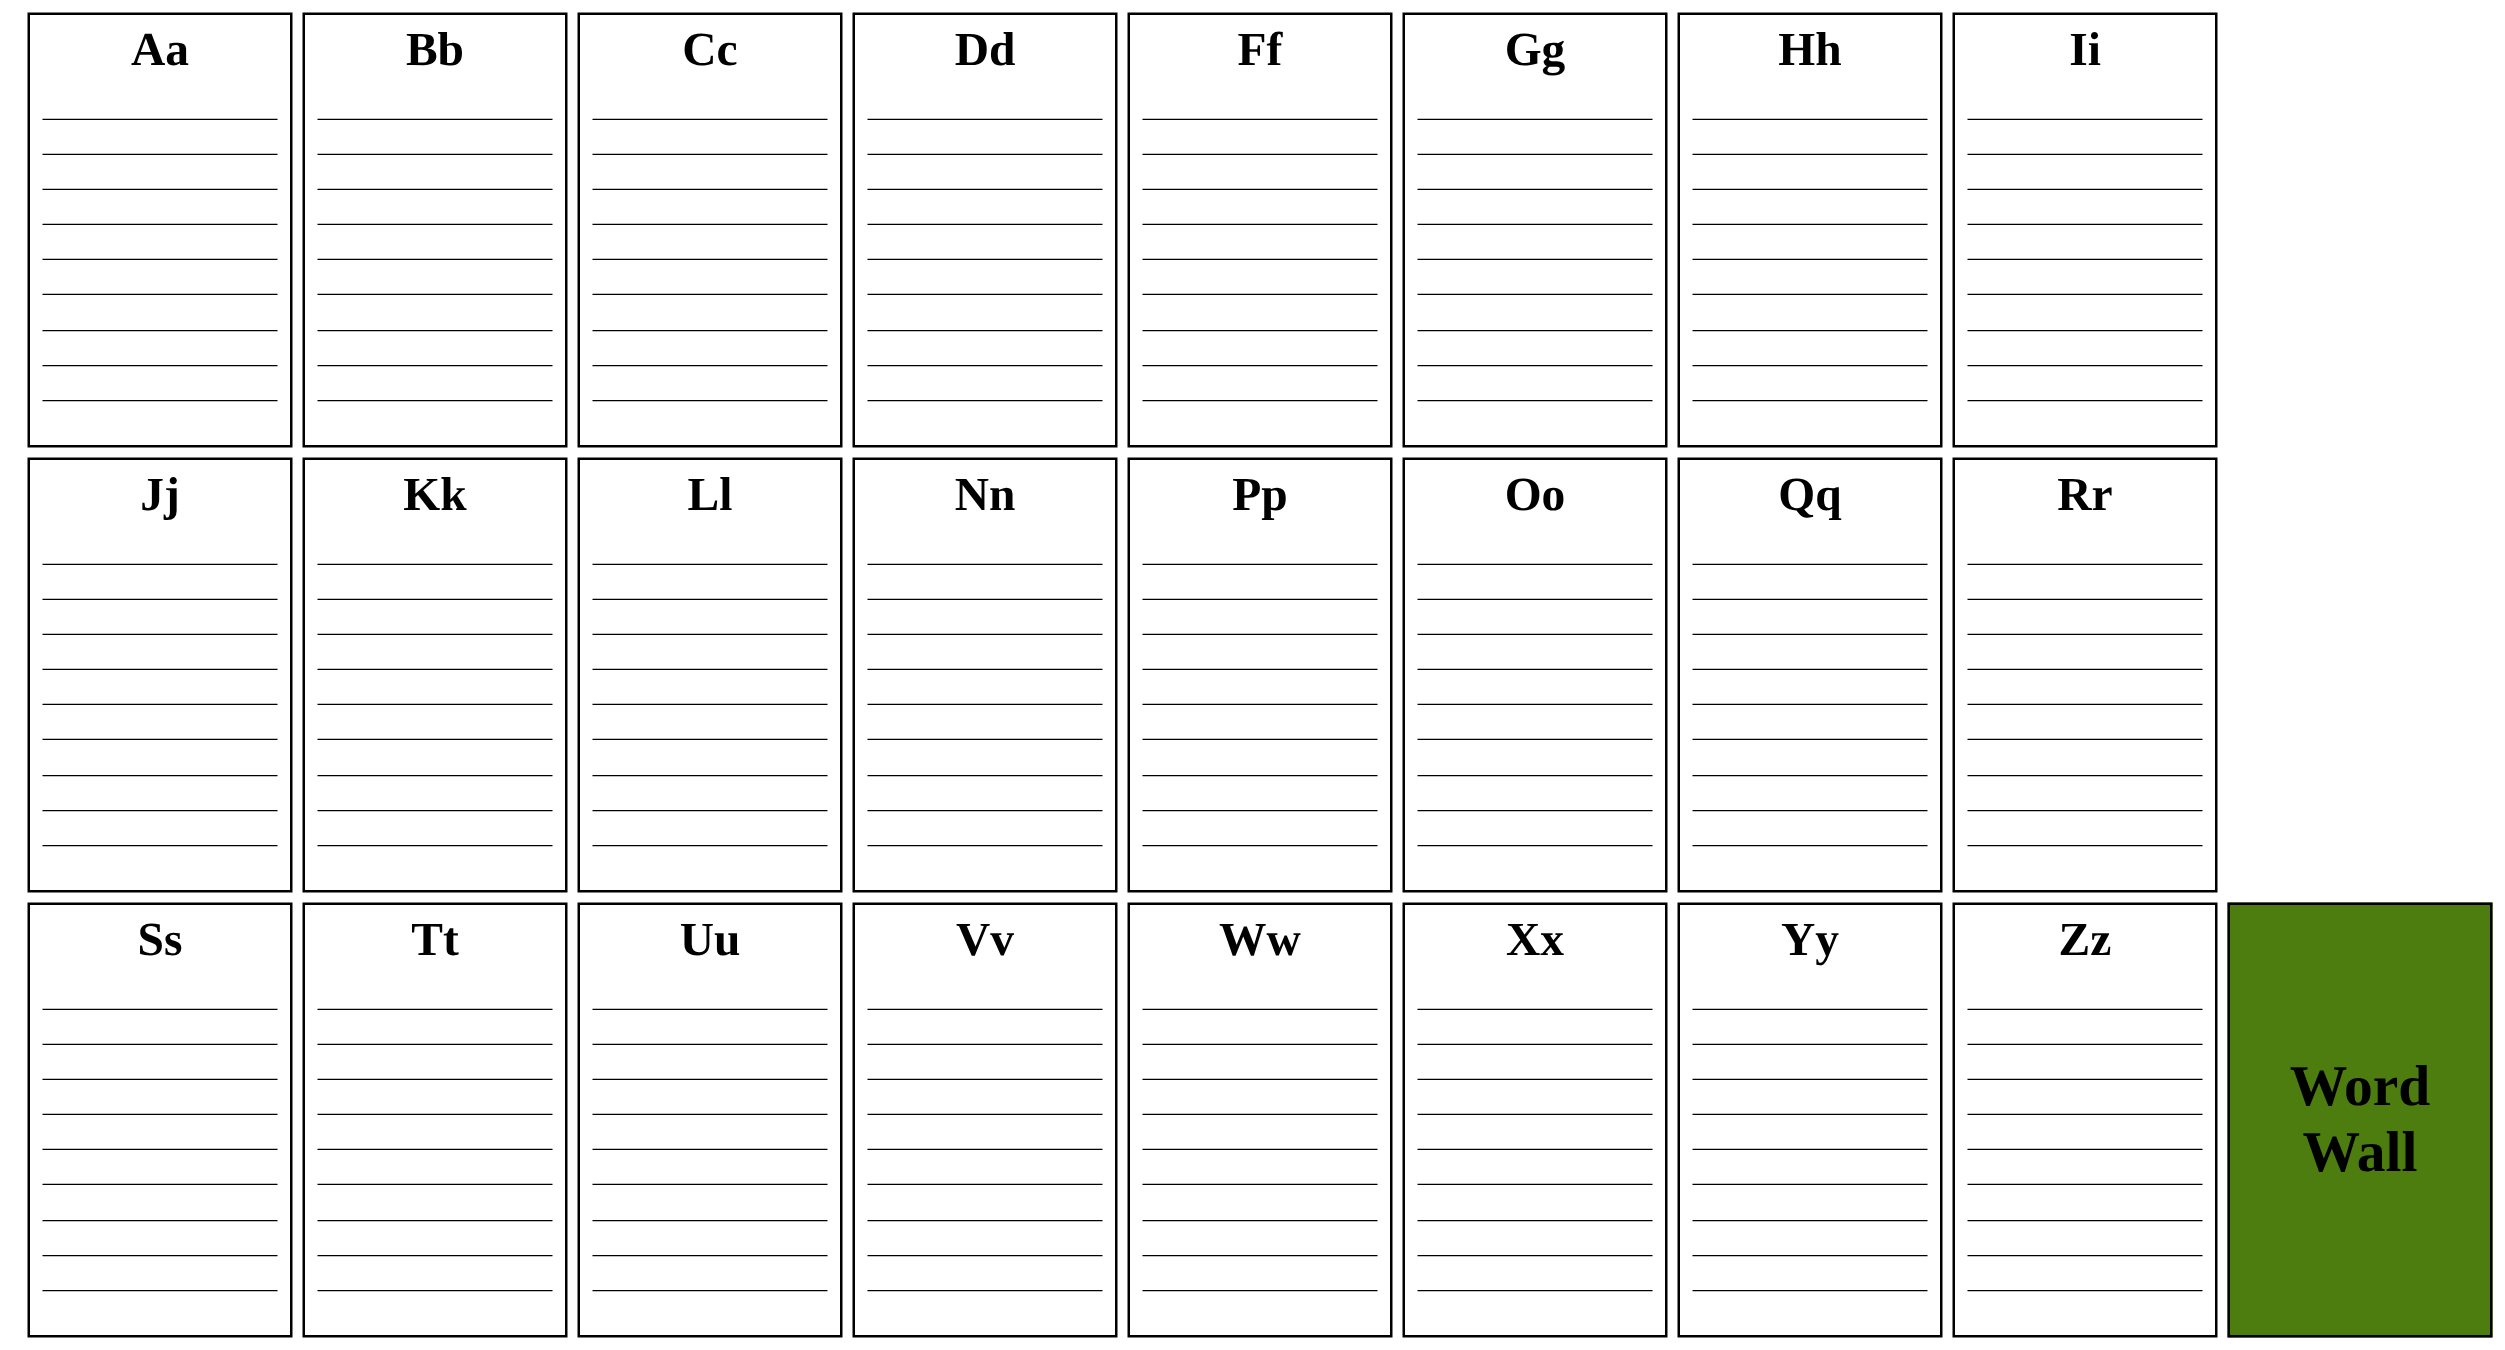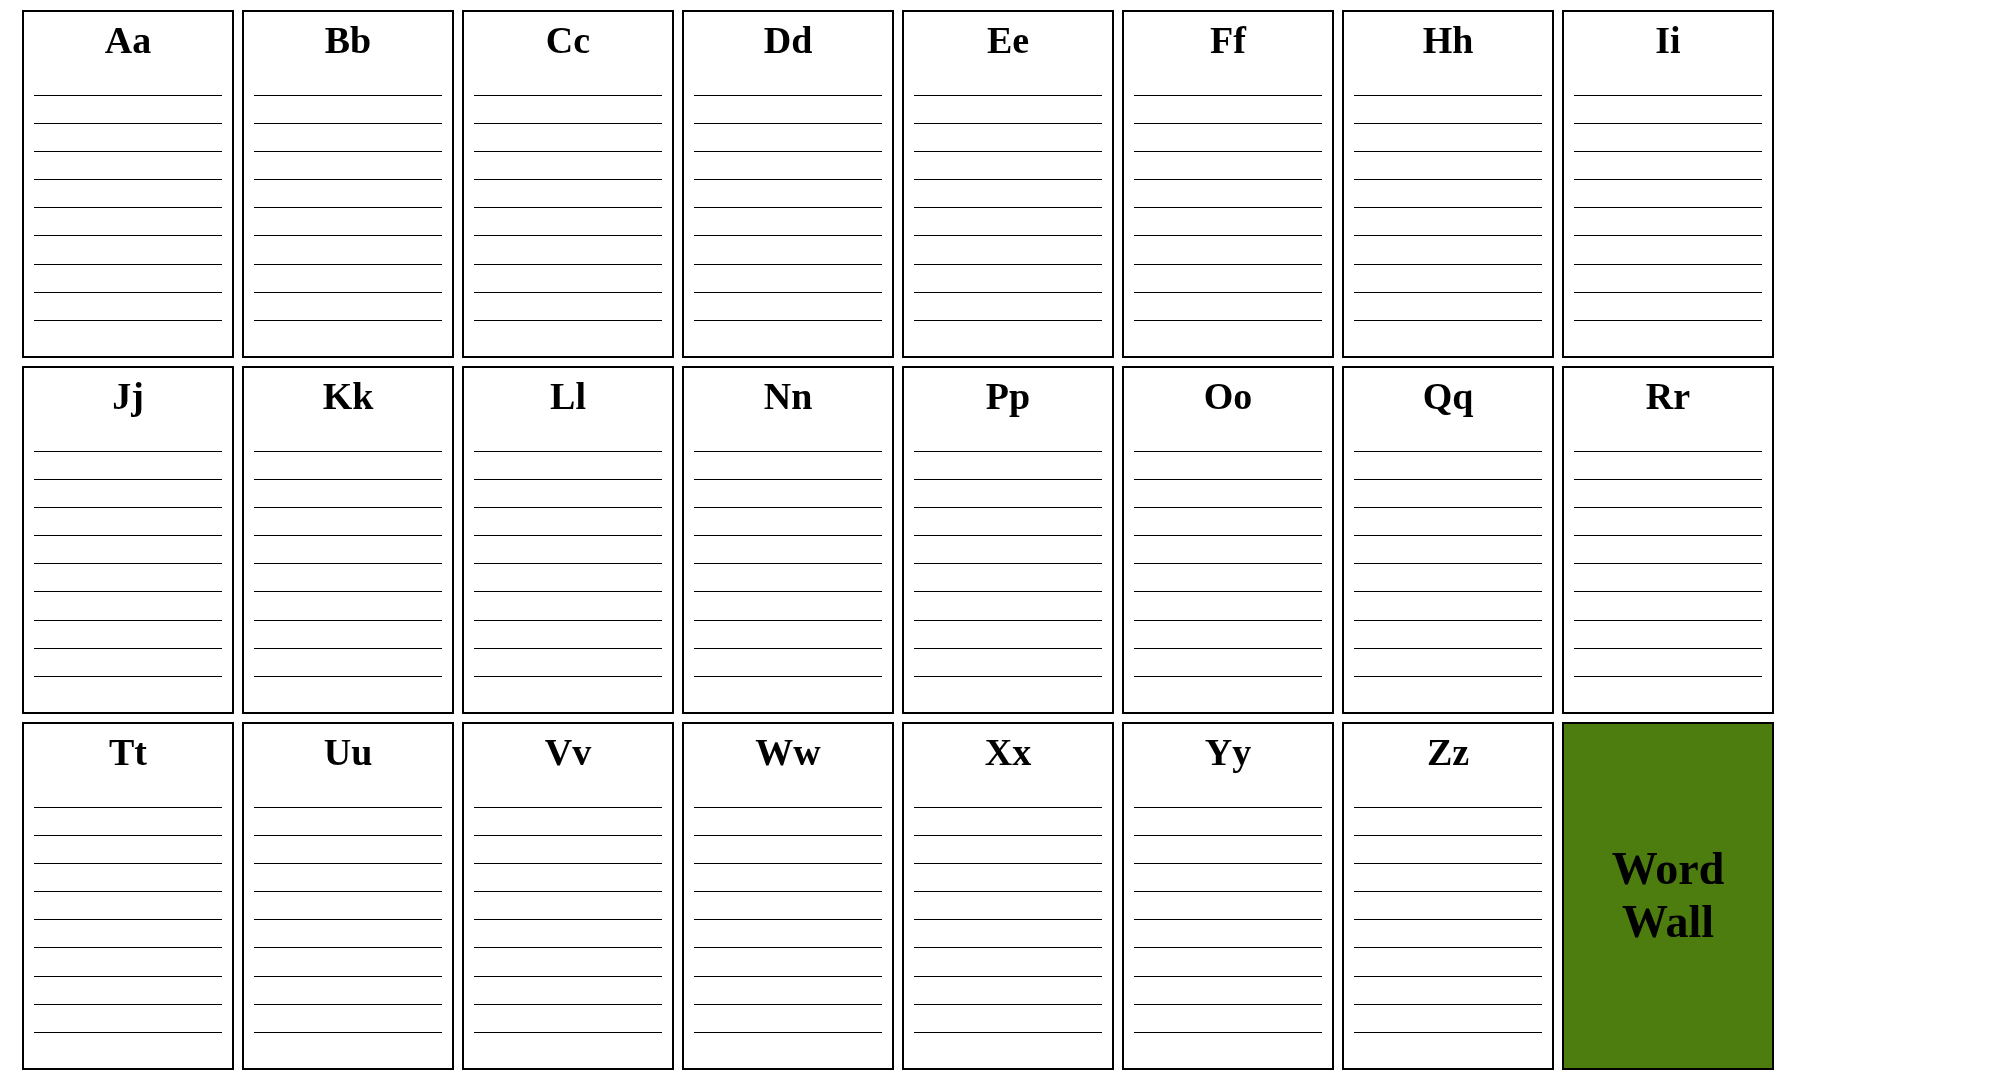--- a/index.html
+++ b/index.html
@@ -140,48 +140,48 @@
         <div class="line"></div>
         <div class="line"></div>
         <div class="line"></div>
         <div class="line"></div>
         <div class="line"></div>
         <div class="line"></div>
         <div class="line"></div>
       </div>
     </div>
     <div class="letter-card">
-      <div class="letter-heading">Ee</div>
-      <div class="lines-container">
-        <div class="line"></div>
-        <div class="line"></div>
-        <div class="line"></div>
-        <div class="line"></div>
-        <div class="line"></div>
-        <div class="line"></div>
-        <div class="line"></div>
-        <div class="line"></div>
-        <div class="line"></div>
-      </div>
-    </div>
-    <div class="letter-card">
       <div class="letter-heading">Ff</div>
       <div class="lines-container">
         <div class="line"></div>
         <div class="line"></div>
         <div class="line"></div>
         <div class="line"></div>
         <div class="line"></div>
         <div class="line"></div>
         <div class="line"></div>
         <div class="line"></div>
         <div class="line"></div>
       </div>
     </div>
     <div class="letter-card">
+      <div class="letter-heading">Gg</div>
+      <div class="lines-container">
+        <div class="line"></div>
+        <div class="line"></div>
+        <div class="line"></div>
+        <div class="line"></div>
+        <div class="line"></div>
+        <div class="line"></div>
+        <div class="line"></div>
+        <div class="line"></div>
+        <div class="line"></div>
+      </div>
+    </div>
+    <div class="letter-card">
       <div class="letter-heading">Hh</div>
       <div class="lines-container">
         <div class="line"></div>
         <div class="line"></div>
         <div class="line"></div>
         <div class="line"></div>
         <div class="line"></div>
         <div class="line"></div>
         <div class="line"></div>
         <div class="line"></div>
@@ -313,20 +313,34 @@
         <div class="line"></div>
         <div class="line"></div>
         <div class="line"></div>
         <div class="line"></div>
         <div class="line"></div>
       </div>
     </div>
   </div>
 
   <div class="grid-row row-3">
+    <div class="letter-card">
+      <div class="letter-heading">Ss</div>
+      <div class="lines-container">
+        <div class="line"></div>
+        <div class="line"></div>
+        <div class="line"></div>
+        <div class="line"></div>
+        <div class="line"></div>
+        <div class="line"></div>
+        <div class="line"></div>
+        <div class="line"></div>
+        <div class="line"></div>
+      </div>
+    </div>
     <div class="letter-card">
       <div class="letter-heading">Tt</div>
       <div class="lines-container">
         <div class="line"></div>
         <div class="line"></div>
         <div class="line"></div>
         <div class="line"></div>
         <div class="line"></div>
         <div class="line"></div>
         <div class="line"></div>

